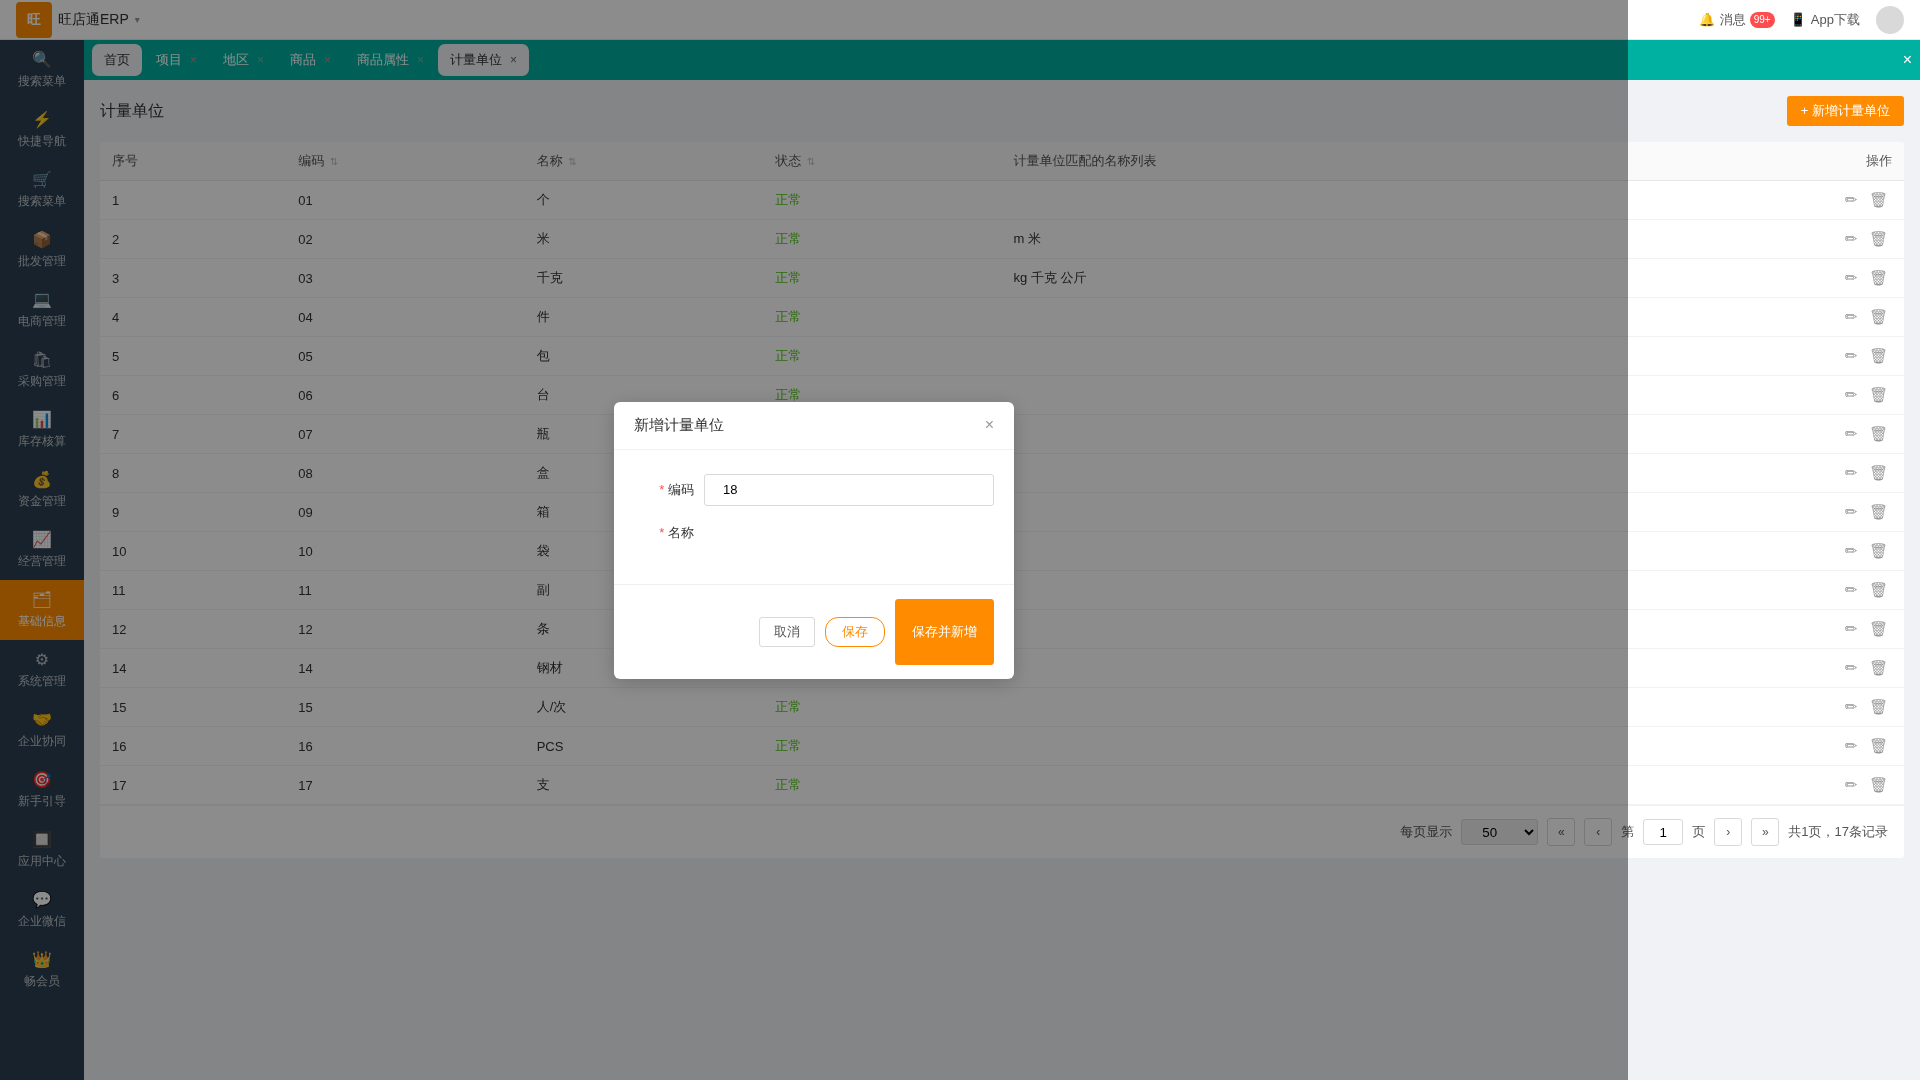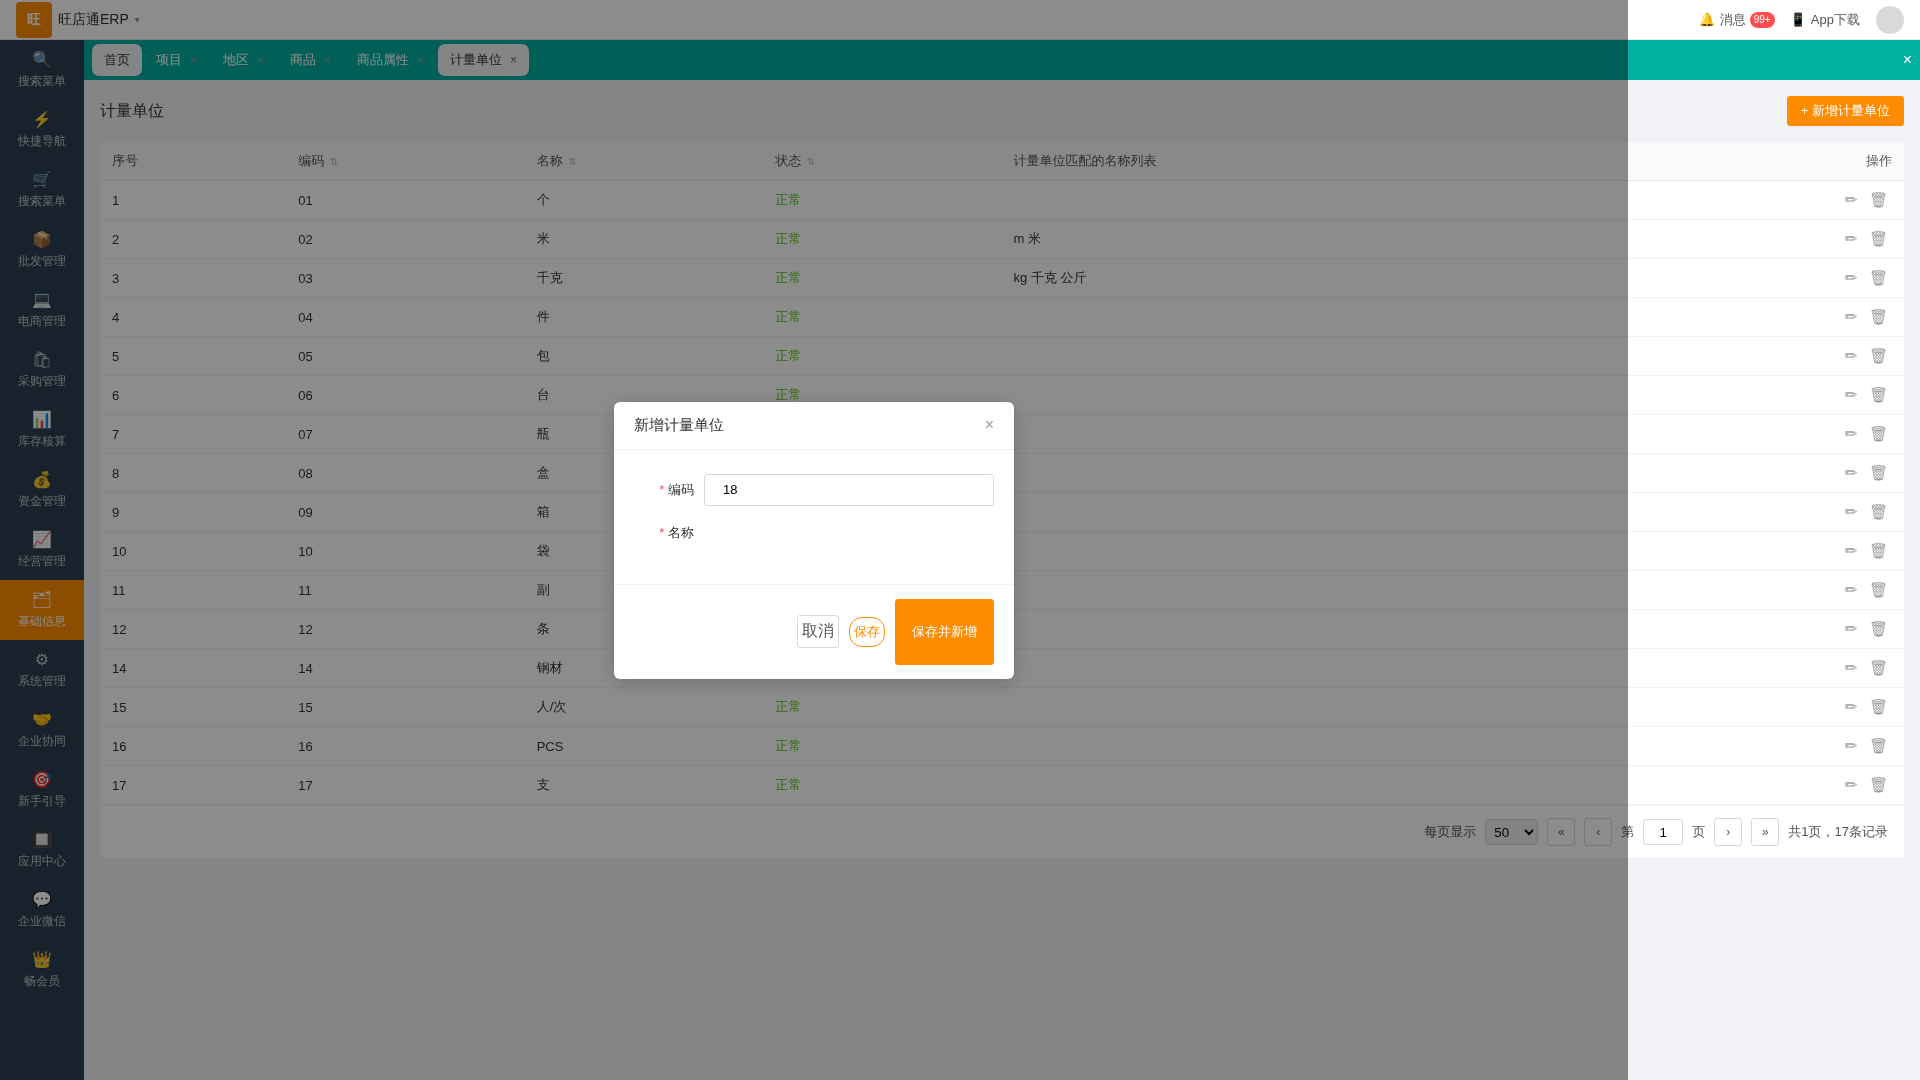--- a/index.html
+++ b/index.html
@@ -50,37 +50,37 @@
     th { padding: 10px 12px; text-align: left; font-weight: 500; color: #555; font-size: 13px; white-space: nowrap; }
     td { padding: 10px 12px; font-size: 13px; color: #333; border-bottom: 1px solid #f0f2f5; }
     .status-normal { color: #52c41a; }
     .action-btn { color: #999; cursor: pointer; font-size: 15px; margin: 0 4px; }
     .sort-icon { color: #bbb; font-size: 10px; margin-left: 2px; cursor: pointer; }
 
     
     .pagination { display: flex; align-items: center; justify-content: flex-end; padding: 12px 16px; background: #fff; border-top: 1px solid #f0f2f5; gap: 9px; font-size: 13px; color: #555; }
     .page-btn { width: 28px; height: 28px; border: 1px solid #d9d9d9; background: #fff; border-radius: 3px; display: flex; align-items: center; justify-content: center; cursor: pointer; font-size: 12px; }
     .page-input { width: 40px; height: 26px; border: 1px solid #d9d9d9; text-align: center; border-radius: 3px; }
-    .page-size-select { height: 26px; border: 1px solid #d9d9d9; border-radius: 3px; padding: 0 4px; }
+    .page-size-select { height: 26px; border: 1px solid #d9d9d9; border-radius: 3px; padding: 0 16px; }
 
     
     .modal-overlay { position: fixed; top: 0; left: 0; width: 1628px; height: 1080px; background: rgba(0,0,0,0.45); display: flex; align-items: center; justify-content: center; z-index: 1000; }
     .modal { background: #fff; border-radius: 6px; width: 400px; box-shadow: 0 4px 20px rgba(0,0,0,0.2); }
     .modal-header { padding: 14px 20px; border-bottom: 1px solid #f0f0f0; display: flex; align-items: center; justify-content: space-between; }
     .modal-title { font-size: 15px; font-weight: 500; color: #333; }
     .modal-close { color: #999; cursor: pointer; font-size: 16px; }
     .modal-body { padding: 24px 20px; }
     .form-item { margin-bottom: 18px; display: flex; align-items: center; }
     .form-label { width: 60px; text-align: right; margin-right: 10px; font-size: 13px; color: #333; flex-shrink: 0; }
     .form-label.required::before { content: "* "; color: #ff4d4f; }
     .form-input { flex: 1; height: 32px; border: 1px solid #d9d9d9; border-radius: 3px; padding: 0 18px; font-size: 13px; outline: none; }
     .form-input.active-focus { border-color: #ff8c00; border-bottom: 2px solid #ff8c00; }
     .modal-footer { padding: 14px 20px; border-top: 1px solid #f0f0f0; display: flex; align-items: center; justify-content: flex-end; gap: 10px; }
-    .btn-cancel { background: #fff; border: 1px solid #d9d9d9; color: #555; padding: 5px 4px; border-radius: 3px; cursor: pointer; font-size: 16px; }
-    .btn-save { background: #fff; border: 1px solid #ff8c00; color: #ff8c00; padding: 5px 4px; border-radius: 13px; cursor: pointer; font-size: 13px; }
+    .btn-cancel { background: #fff; border: 1px solid #d9d9d9; color: #555; padding: 5px 14px; border-radius: 3px; cursor: pointer; font-size: 13px; }
+    .btn-save { background: #fff; border: 1px solid #ff8c00; color: #ff8c00; padding: 5px 16px; border-radius: 13px; cursor: pointer; font-size: 13px; }
     .btn-save-new { background: #ff8c00; border: 1px solid #ff8c00; color: #fff; padding: 23px 16px; border-radius: 3px; cursor: pointer; font-size: 13px; }
   </style>
 </head>
 <body>
 
 <div class="top-bar">
   <div class="top-bar-left">
     <div class="logo-area">
       <div class="logo-icon">旺</div>
       <span class="logo-text">旺店通ERP</span>

